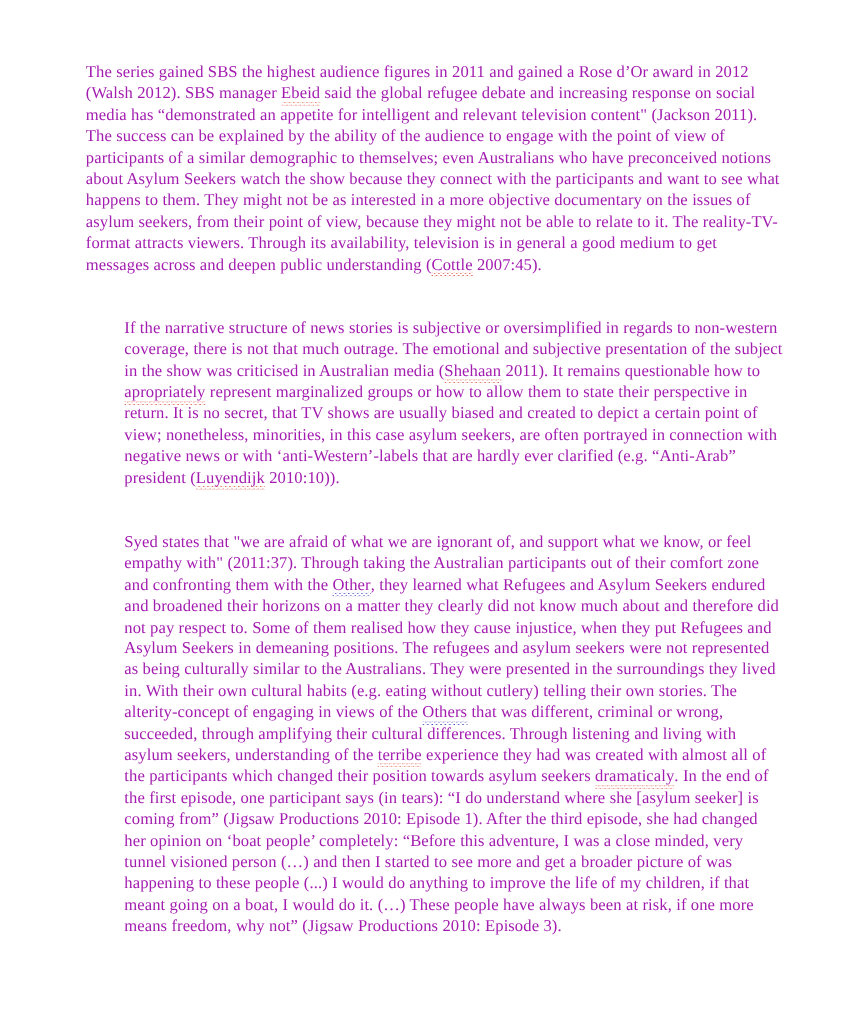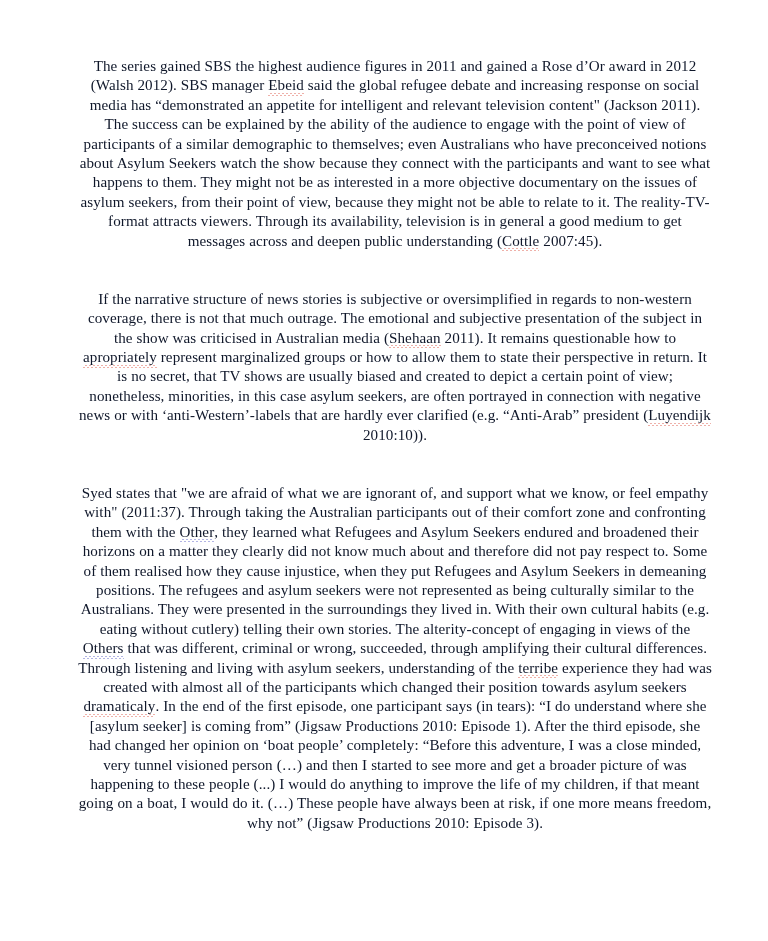--- a/index.html
+++ b/index.html
@@ -30,28 +30,29 @@
     position: absolute;
     left: 78px;
     top: 57px;
     width: 634px;
   }
 
   
   .para {
     font-size: 15.1px;
     line-height: 19.4px;
-    text-align: center;
+    text-align: left;
     margin: 0;
-    color: #0f172a;
+    color: #a21caf;
     letter-spacing: 0.005em;
     word-spacing: 0.005em;
   }
   .para + .para {
     margin-top: 38.8px; 
+    margin-left: 35px;
   }
 
   
   
   .sp {
     position: relative;
     white-space: nowrap;
   }
   .sp::after {
     content: "";

